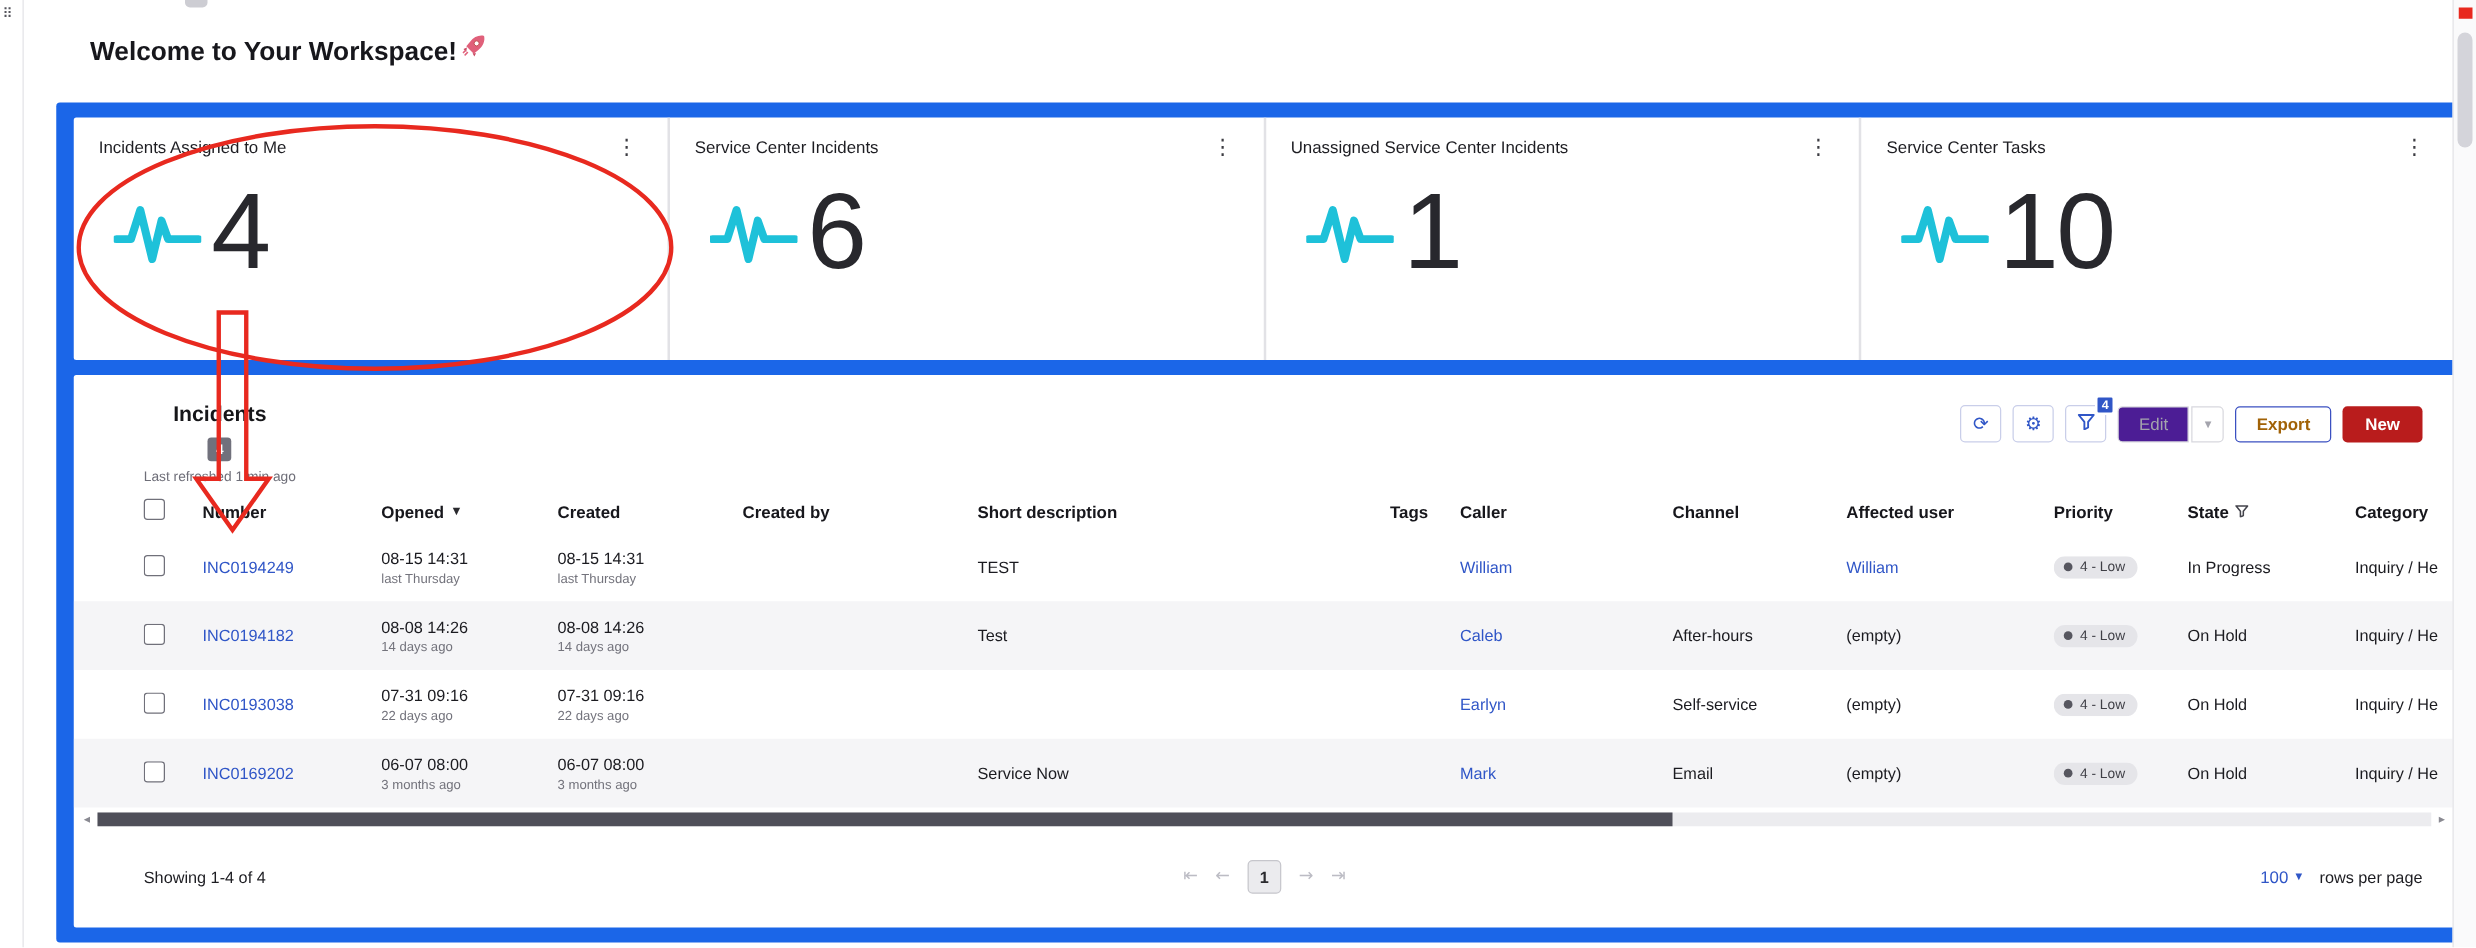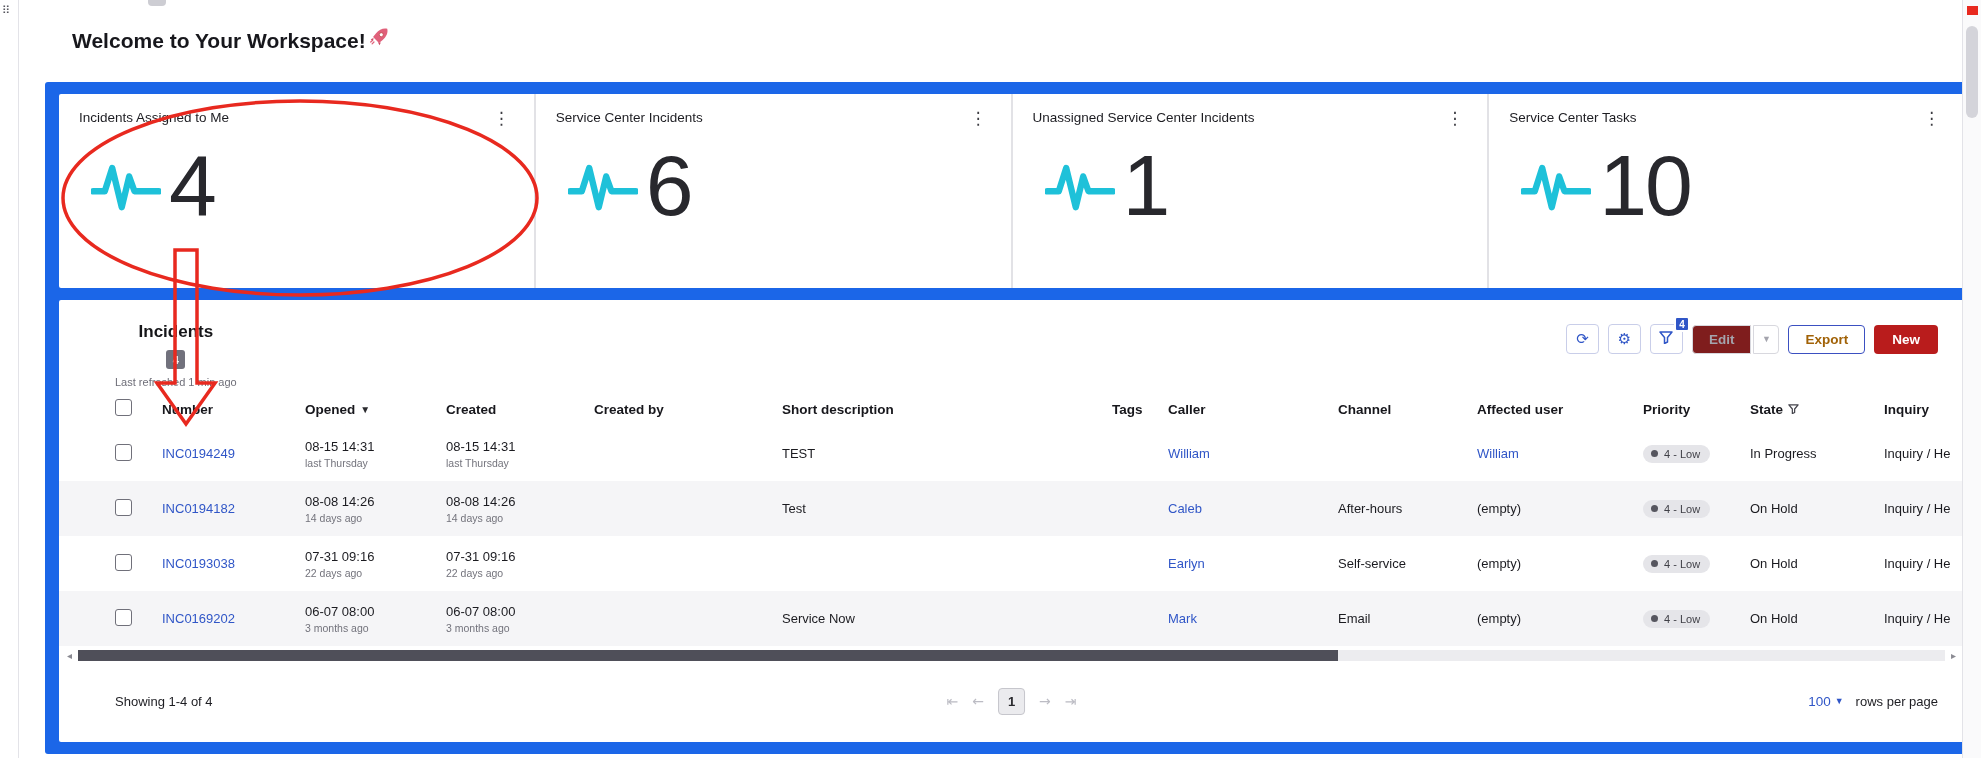--- a/index.html
+++ b/index.html
@@ -35,21 +35,21 @@
   .list-header { height:92px; flex:none; padding:22px 26px 0 56px; display:flex; justify-content:space-between; align-items:flex-start; }
   .lh-title-row { display:flex; align-items:center; gap:8px;flex-direction:column; }
   .list-title { font-size:17px; font-weight:700; color:#161619; }
   .count-badge { min-width:19px; height:19px; background:#71717c; color:#fff; font-size:11px; font-weight:700; border-radius:3px; display:inline-flex; align-items:center; justify-content:center; padding:0 4px; }
   .refreshed { margin-top:7px; font-size:11px; color:#6e6e78; }
 
   .toolbar { display:flex; align-items:center; gap:9px; margin-top:2px; }
   .icon-btn { width:33px; height:30px; border:1px solid #c9cee9; border-radius:4px; background:#fff; color:#3056c7; display:flex; align-items:center; justify-content:center; font-size:15px; cursor:pointer; position:relative; font-family:"DejaVu Sans",sans-serif; }
   .filter-badge { position:absolute; top:-9px; right:-8px; min-width:16px; height:16px; background:#3056c7; border:2px solid #fff; color:#fff; font-size:10px; font-weight:700; border-radius:3px; display:flex; align-items:center; justify-content:center; font-family:"Liberation Sans",sans-serif; }
   .edit-group { display:flex; gap:2px; }
-  .btn-edit { padding:6px 16px; font-size:13.5px; font-weight:700; color:#a4a4ad; background:#7f1d1d; border:1px solid #d8d8de; border-radius:4px 0 0 4px; cursor:default; }
+  .btn-edit { padding:6px 16px; font-size:13.5px; font-weight:400; color:#a4a4ad; background:#4c1d95; border:1px solid #d8d8de; border-radius:4px 0 0 4px; cursor:default; }
   .btn-edit-caret { width:26px; display:flex; align-items:center; justify-content:center; color:#a4a4ad; background:#fff; border:1px solid #d8d8de; border-radius:0 4px 4px 0; font-size:9px; cursor:default; }
   .btn-export { padding:6px 16px; font-size:13.5px; font-weight:700; color:#a16207; background:#fff; border:1.5px solid #3b50c1; border-radius:4px; cursor:pointer; }
   .btn-new { padding:7px 18px; font-size:13.5px; font-weight:700; color:#fff; background:#b91c1c; border:none; border-radius:4px; cursor:pointer; }
 
   
   .grid-cols { display:grid; grid-template-columns:47px 143px 141px 148px 188px 330px 56px 170px 139px 166px 107px 134px minmax(0,1fr); padding-left:56px; align-items:center; overflow:hidden; }
   .thead { height:34px; flex:none; font-size:13.5px; font-weight:700; color:#17171c; }
   .th { display:flex; align-items:center; gap:5px; cursor:pointer; white-space:nowrap; }
   .sort-caret { font-size:10px; color:#2a2a2e; }
   .funnel { display:inline-block; }
@@ -241,21 +241,21 @@
       <div class="th">
           <span>Priority</span>
         </div>
       <div class="th">
           <span>State</span>
         <span><svg width="11" height="10" viewBox="0 0 14 13">
               <path d="M1 1h12L8.5 6.5V11l-3 1.5V6.5L1 1z" fill="none" stroke="#44444c" stroke-width="1.6" stroke-linejoin="round"></path>
             </svg></span>
       </div>
       <div class="th">
-          <span>Inquiry</span>
+          <span>Category</span>
         </div>
     </div>
 
     <div class="trow grid-cols">
       <div class="cell"><span class="cb"></span></div>
       <div class="cell"><a class="lnk">INC0194249</a></div>
       <div class="cell">
           <div>08-15 14:31</div>
           <div class="d2">last Thursday</div>
         </div>

